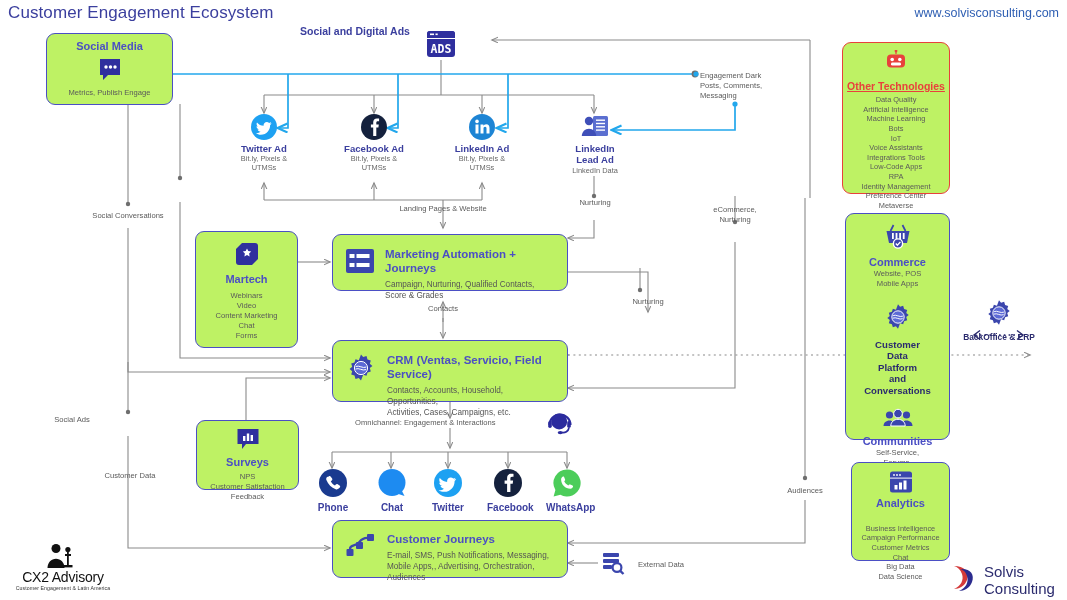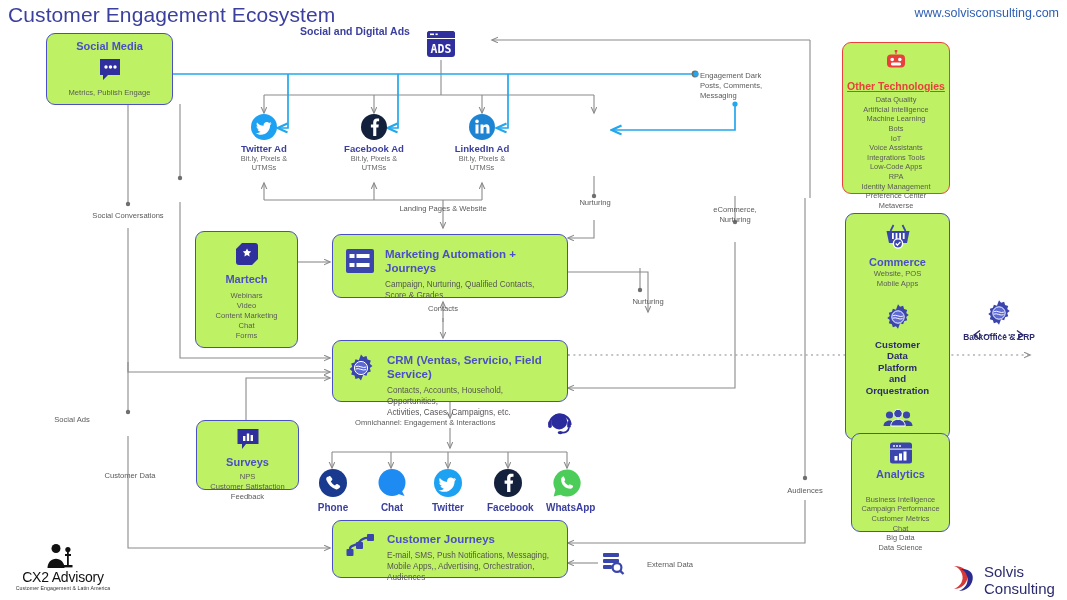--- a/index.html
+++ b/index.html
@@ -7,21 +7,21 @@
   body{
     width:1067px;height:600px;background:#ffffff;position:relative;overflow:hidden;
     font-family:"Liberation Sans", sans-serif;color:#4a4a4a;
   }
   #canvas{position:absolute;left:0;top:0;width:1067px;height:600px;}
   svg.wires{position:absolute;left:0;top:0;width:1067px;height:600px;pointer-events:none;}
   .abs{position:absolute;}
 
   
   .title{
-    left:8px;top:3px;font-size:21px;color:#3b3f9e;letter-spacing:.1px;
+    left:8px;top:3px;font-size:17px;color:#3b3f9e;letter-spacing:.1px;
   }
   .url{
     right:8px;top:6px;font-size:12.5px;color:#2f5fb3;
   }
 
   
   .card{
     border:1.6px solid #4b4fc4;border-radius:9px;background:#bef264;box-sizing:border-box;
   }
   .card.red{border-color:#e8413c;}
@@ -209,20 +209,36 @@
           <circle cx="14" cy="14" r="13" fill="#1d84d4"></circle>
       <rect x="7.5" y="11.5" width="3" height="9" fill="#fff"></rect>
           <circle cx="9" cy="8.4" r="1.8" fill="#fff"></circle>
       <path d="M12.5 11.5h2.9v1.3c.4-.8 1.4-1.6 2.8-1.6 2.3 0 3.3 1.3 3.3 3.8v5.5h-3v-4.9c0-1.2-.4-1.9-1.4-1.9-1 0-1.6.7-1.6 1.9v4.9h-3z" fill="#fff"></path>
         </svg>
     </div>
     <div class="nlabel" style="margin-top:3px;">LinkedIn Ad</div>
     <div class="nsub">Bit.ly, Pixels &amp; UTMSs</div>
   </div>
 
+  <div class="abs" style="left:560px;top:113px;width:70px;">
+    <div style="display:flex;justify-content:center;">
+      <svg width="30" height="28" viewBox="0 0 30 28">
+        <rect x="13" y="3" width="15" height="20" rx="1.5" fill="#5b6fd0"></rect>
+        <rect x="16" y="6.5" width="9" height="1.4" fill="#fff"></rect>
+          <rect x="16" y="9.8" width="9" height="1.4" fill="#fff"></rect>
+        <rect x="16" y="13.1" width="9" height="1.4" fill="#fff"></rect>
+          <rect x="16" y="16.4" width="9" height="1.4" fill="#fff"></rect>
+        <circle cx="9" cy="8" r="4.2" fill="#3f4fb8"></circle>
+        <path d="M1.8 23c0-4.2 3.2-7.3 7.2-7.3s7.2 3.1 7.2 7.3z" fill="#3f4fb8"></path>
+      </svg>
+    </div>
+    <div class="nlabel" style="margin-top:3px;">LinkedIn</div>
+    <div class="nlabel">Lead Ad</div>
+    <div class="nsub" style="margin-top:2px;">LinkedIn Data</div>
+  </div>
 
   <div class="abs elabel wrap" style="left:700px;top:71px;width:92px;text-align:left;">
     <div>Engagement Dark</div>
     <div>Posts, Comments,</div>
     <div>Messaging</div>
   </div>
   <div class="abs elabel" style="left:78px;top:211px;width:100px;">Social Conversations</div>
   <div class="abs elabel" style="left:42px;top:415px;width:60px;">Social Ads</div>
   <div class="abs elabel" style="left:92px;top:471px;width:76px;">Customer Data</div>
   <div class="abs elabel" style="left:373px;top:204px;width:140px;">Landing Pages &amp; Website</div>
@@ -246,21 +262,21 @@
     <div class="c-title" style="margin-top:5px;">Martech</div>
     <div class="c-sub" style="margin-top:5px;">
       <div>Webinars</div>
       <div>Video</div>
       <div>Content Marketing</div>
       <div>Chat</div>
       <div>Forms</div>
     </div>
   </div>
 
-  <div class="abs card wide" style="left:332px;top:234px;width:236px;height:64px;">
+  <div class="abs card wide" style="left:332px;top:234px;width:236px;height:57px;">
     <div>
       <svg width="30" height="30" viewBox="0 0 30 30">
         <rect x="1" y="3" width="28" height="24" rx="2" fill="#3b46ad"></rect>
         <rect x="4.5" y="8" width="5" height="4" fill="#fff"></rect>
           <rect x="11.5" y="8" width="13" height="4" fill="#fff"></rect>
         <rect x="4.5" y="17" width="5" height="4" fill="#fff"></rect>
           <rect x="11.5" y="17" width="13" height="4" fill="#fff"></rect>
       </svg>
     </div>
     <div class="w-txt">
@@ -370,21 +386,21 @@
       </svg>
     </div>
     <div class="w-txt">
       <div class="w-title">Customer Journeys</div>
       <div class="w-sub">E-mail, SMS, Push Notifications, Messaging,</div>
       <div class="w-sub">Mobile Apps,, Advertising, Orchestration,</div>
       <div class="w-sub">Audiences</div>
     </div>
   </div>
 
-  <div class="abs" style="left:600px;top:550px;display:flex;align-items:center;gap:21px;">
+  <div class="abs" style="left:600px;top:550px;display:flex;align-items:center;gap:12px;">
     <span>
       <svg width="26" height="26" viewBox="0 0 26 26">
         <rect x="3" y="3" width="16" height="4" rx="1" fill="#3b46ad"></rect>
         <rect x="3" y="9" width="16" height="4" rx="1" fill="#3b46ad"></rect>
         <rect x="3" y="15" width="9" height="4" rx="1" fill="#3b46ad"></rect>
         <circle cx="17" cy="17.5" r="4.4" fill="none" stroke="#3b46ad" stroke-width="2.2"></circle>
         <path d="M20.2 20.8 L23.5 24" stroke="#3b46ad" stroke-width="2.4"></path>
       </svg>
     </span>
     <span class="elabel">External Data</span>
@@ -440,41 +456,41 @@
     <div class="panel-sec" style="margin-top:13px;">
       <span>
         <svg width="30" height="30" viewBox="0 0 32 32">
           <path d="M16 2.5l2.2 2.6 3.3-1 1 3.3 3.3 1-1 3.3 2.6 2.2-2.6 2.2 1 3.3-3.3 1-1 3.3-3.3-1L16 28.5l-2.2-2.6-3.3 1-1-3.3-3.3-1 1-3.3L4.6 17l2.6-2.2-1-3.3 3.3-1 1-3.3 3.3 1z" fill="#3b46ad"></path>
           <circle cx="16" cy="16" r="6.6" fill="#5d6ad6" stroke="#fff" stroke-width="1"></circle>
           <path d="M10.8 14.5c3.2-1.6 6.8 2.2 10.4.6M10.6 17.2c3.2-1.6 6.8 2.2 10.4.6" stroke="#fff" stroke-width="1" fill="none"></path>
         </svg>
       </span>
       <div class="big-label" style="margin-top:3px;">Customer Data</div>
       <div class="big-label">Platform</div>
-      <div class="big-label">and Orquestration</div>
+      <div class="big-label">and Conversations</div>
     </div>
 
     <div class="panel-sec" style="margin-top:12px;">
       <span>
         <svg width="30" height="20" viewBox="0 0 30 20">
           <circle cx="6.5" cy="7" r="3.6" fill="#3b46ad"></circle>
             <path d="M0.5 18c0-3.4 2.7-5.6 6-5.6s6 2.2 6 5.6z" fill="#3b46ad"></path>
           <circle cx="23.5" cy="7" r="3.6" fill="#3b46ad"></circle>
             <path d="M17.5 18c0-3.4 2.7-5.6 6-5.6s6 2.2 6 5.6z" fill="#3b46ad"></path>
           <circle cx="15" cy="5.6" r="4.3" fill="#3b46ad" stroke="#fff" stroke-width="1"></circle>
           <path d="M7.8 18c0-4 3.2-6.7 7.2-6.7s7.2 2.7 7.2 6.7z" fill="#3b46ad" stroke="#fff" stroke-width="1"></path>
         </svg>
       </span>
       <div class="c-title" style="margin-top:3px;">Communities</div>
       <div class="c-sub">Self-Service, Forums,</div>
       <div class="c-sub">Knowledge Base</div>
     </div>
   </div>
 
-  <div class="abs card" style="left:851px;top:433px;width:99px;height:99px;padding:7px 3px 0;">
+  <div class="abs card" style="left:851px;top:462px;width:99px;height:99px;padding:7px 3px 0;border-radius:8px;">
     <div style="display:flex;justify-content:center;">
       <svg width="26" height="24" viewBox="0 0 26 24">
         <rect x="2" y="1.5" width="22" height="21" rx="2.5" fill="#3b46ad"></rect>
         <circle cx="6" cy="5" r=".9" fill="#fff"></circle>
           <circle cx="9" cy="5" r=".9" fill="#fff"></circle>
           <circle cx="12" cy="5" r=".9" fill="#fff"></circle>
         <rect x="2" y="7.6" width="22" height="1" fill="#fff"></rect>
         <rect x="6.5" y="15" width="3" height="4.5" fill="#fff"></rect>
           <rect x="11" y="12.5" width="3" height="7" fill="#fff"></rect>
           <rect x="15.5" y="10.5" width="3" height="9" fill="#fff"></rect>

